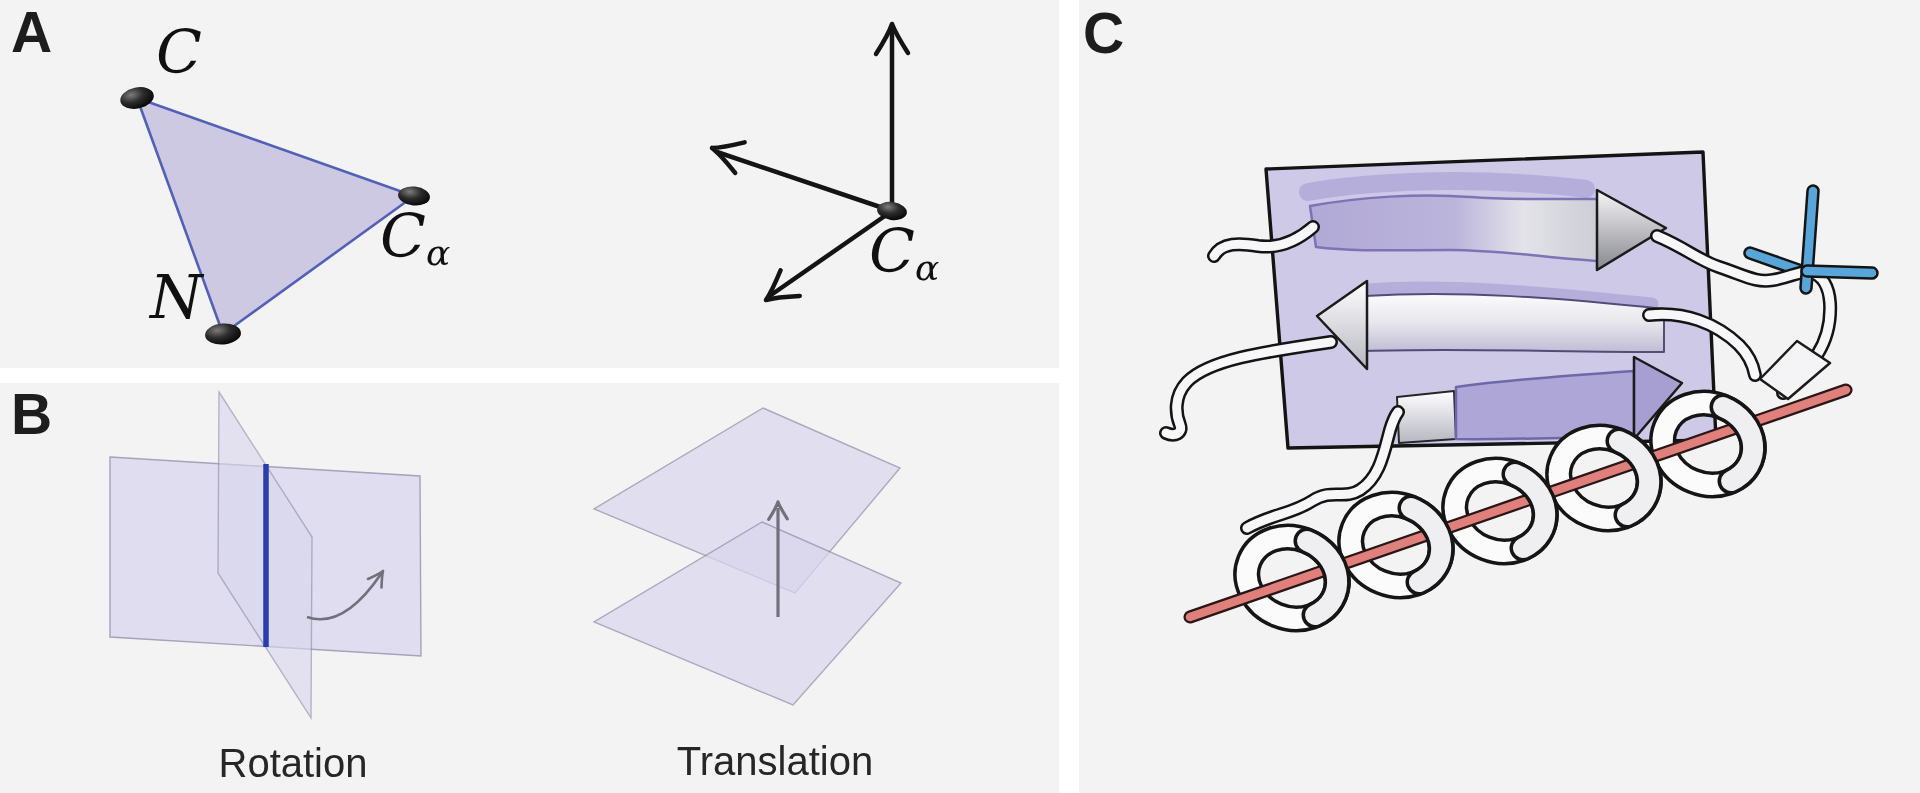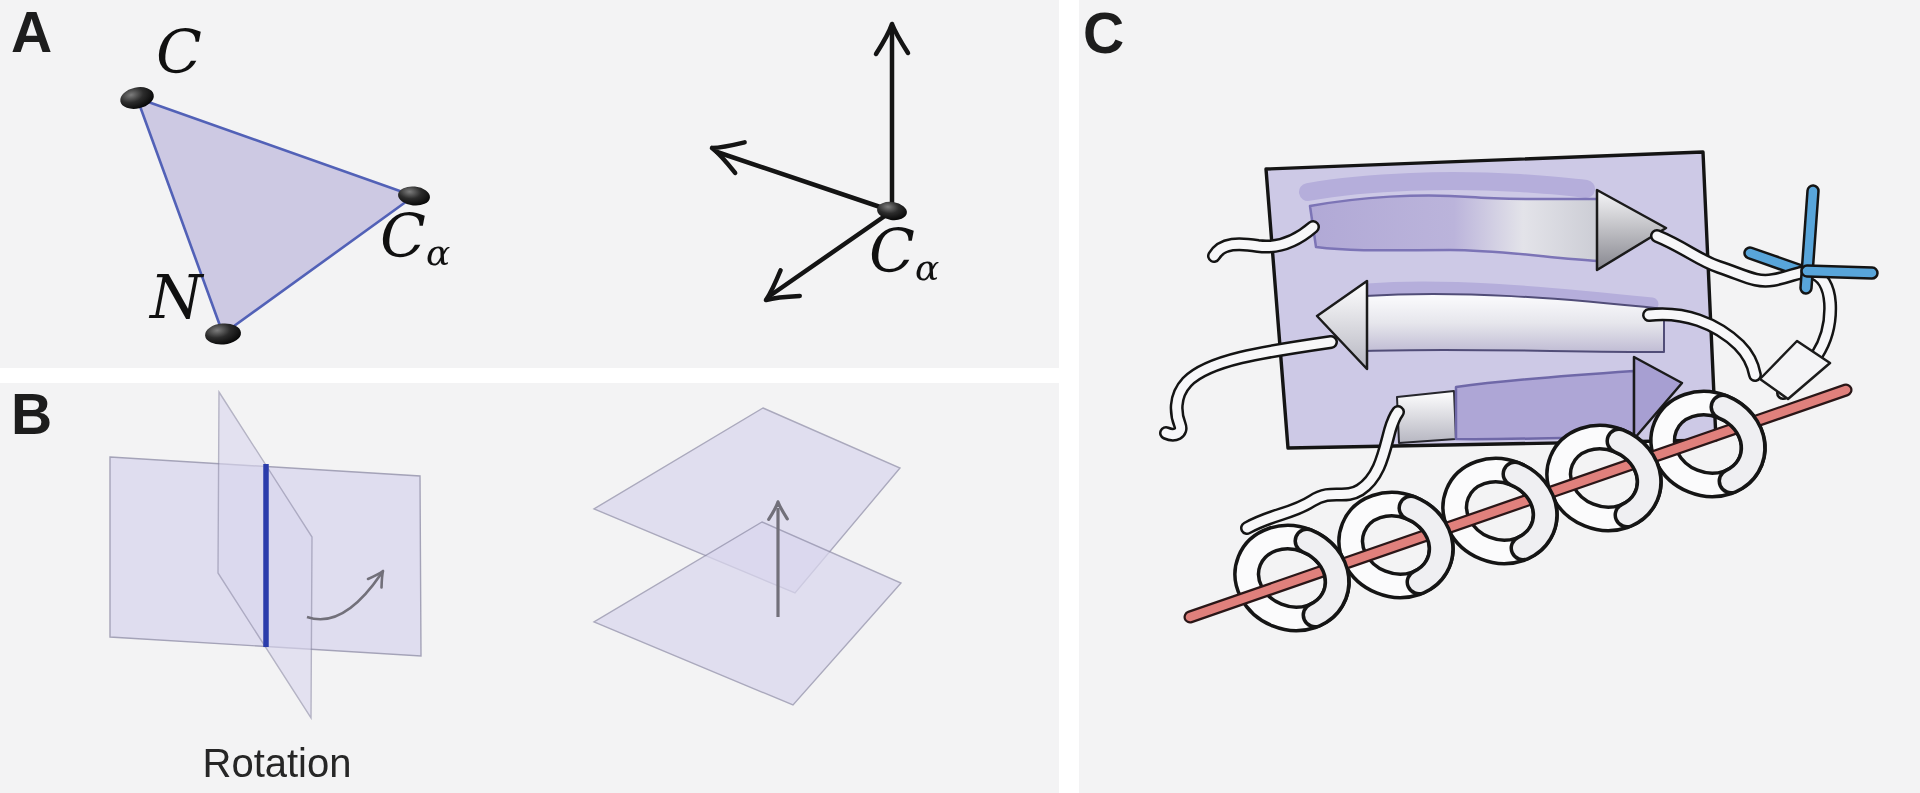--- a/index.html
+++ b/index.html
@@ -168,15 +168,16 @@
 
 <div class="plabel" style="left:11px;top:4px;">A</div>
 <div class="plabel" style="left:11px;top:386px;">B</div>
 <div class="plabel" style="left:1083px;top:5px;">C</div>
 
 <div class="math" style="left:156px;top:22px;"><span>C</span></div>
 <div class="math" style="left:150px;top:267px;"><span>N</span></div>
 <div class="math" style="left:380px;top:206px;"><span>C</span><span class="sub">α</span></div>
 <div class="math" style="left:869px;top:221px;"><span>C</span><span class="sub">α</span></div>
 
-<div class="caption" style="left:149px;top:743px;width:256px;text-align:center;">Rotation</div>
+<div class="caption" style="left:165px;top:743px;width:256px;text-align:center;">Rotation</div>
+<div class="caption" style="left:630px;top:741px;width:290px;">Translation</div>
 
 </div>
 
 </body></html>

